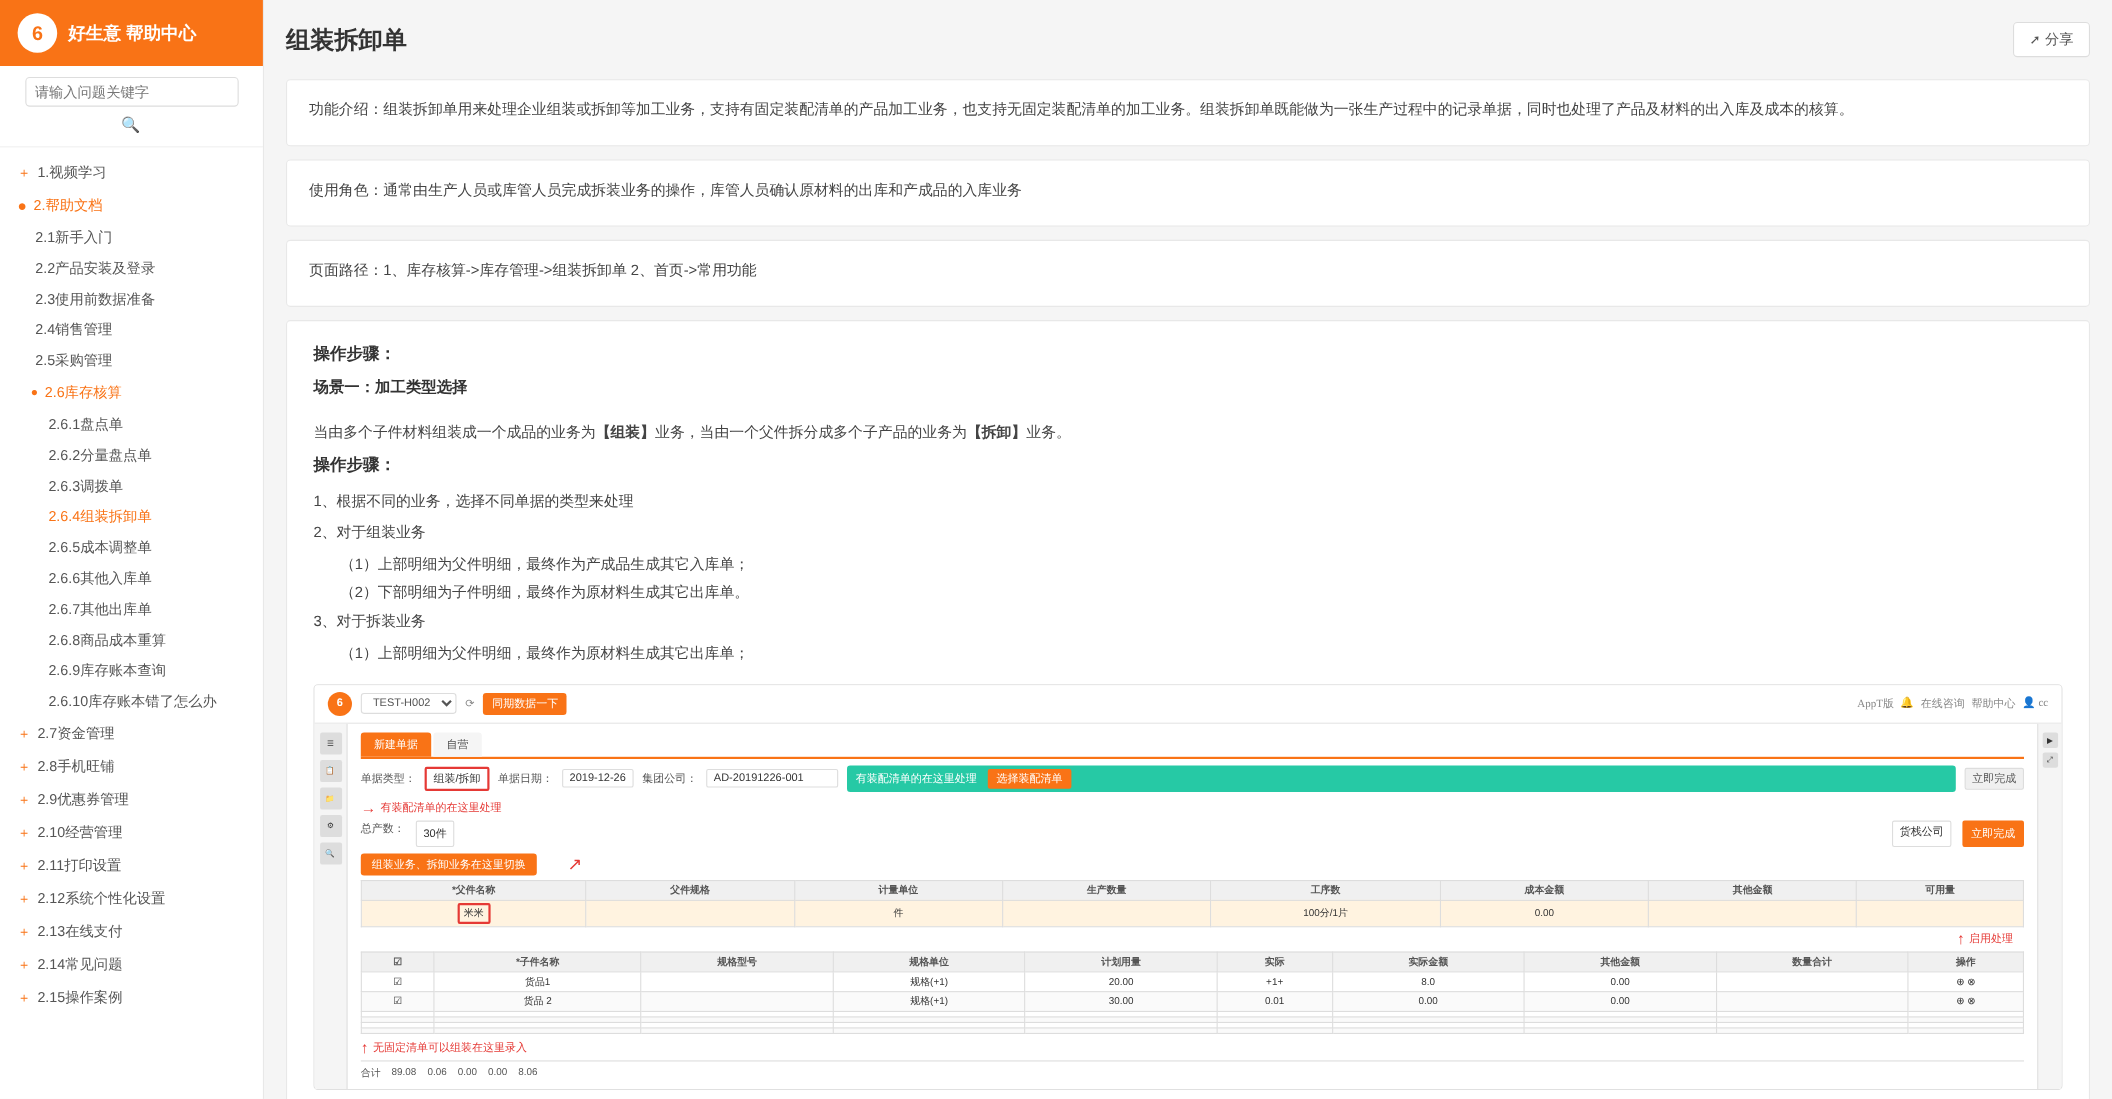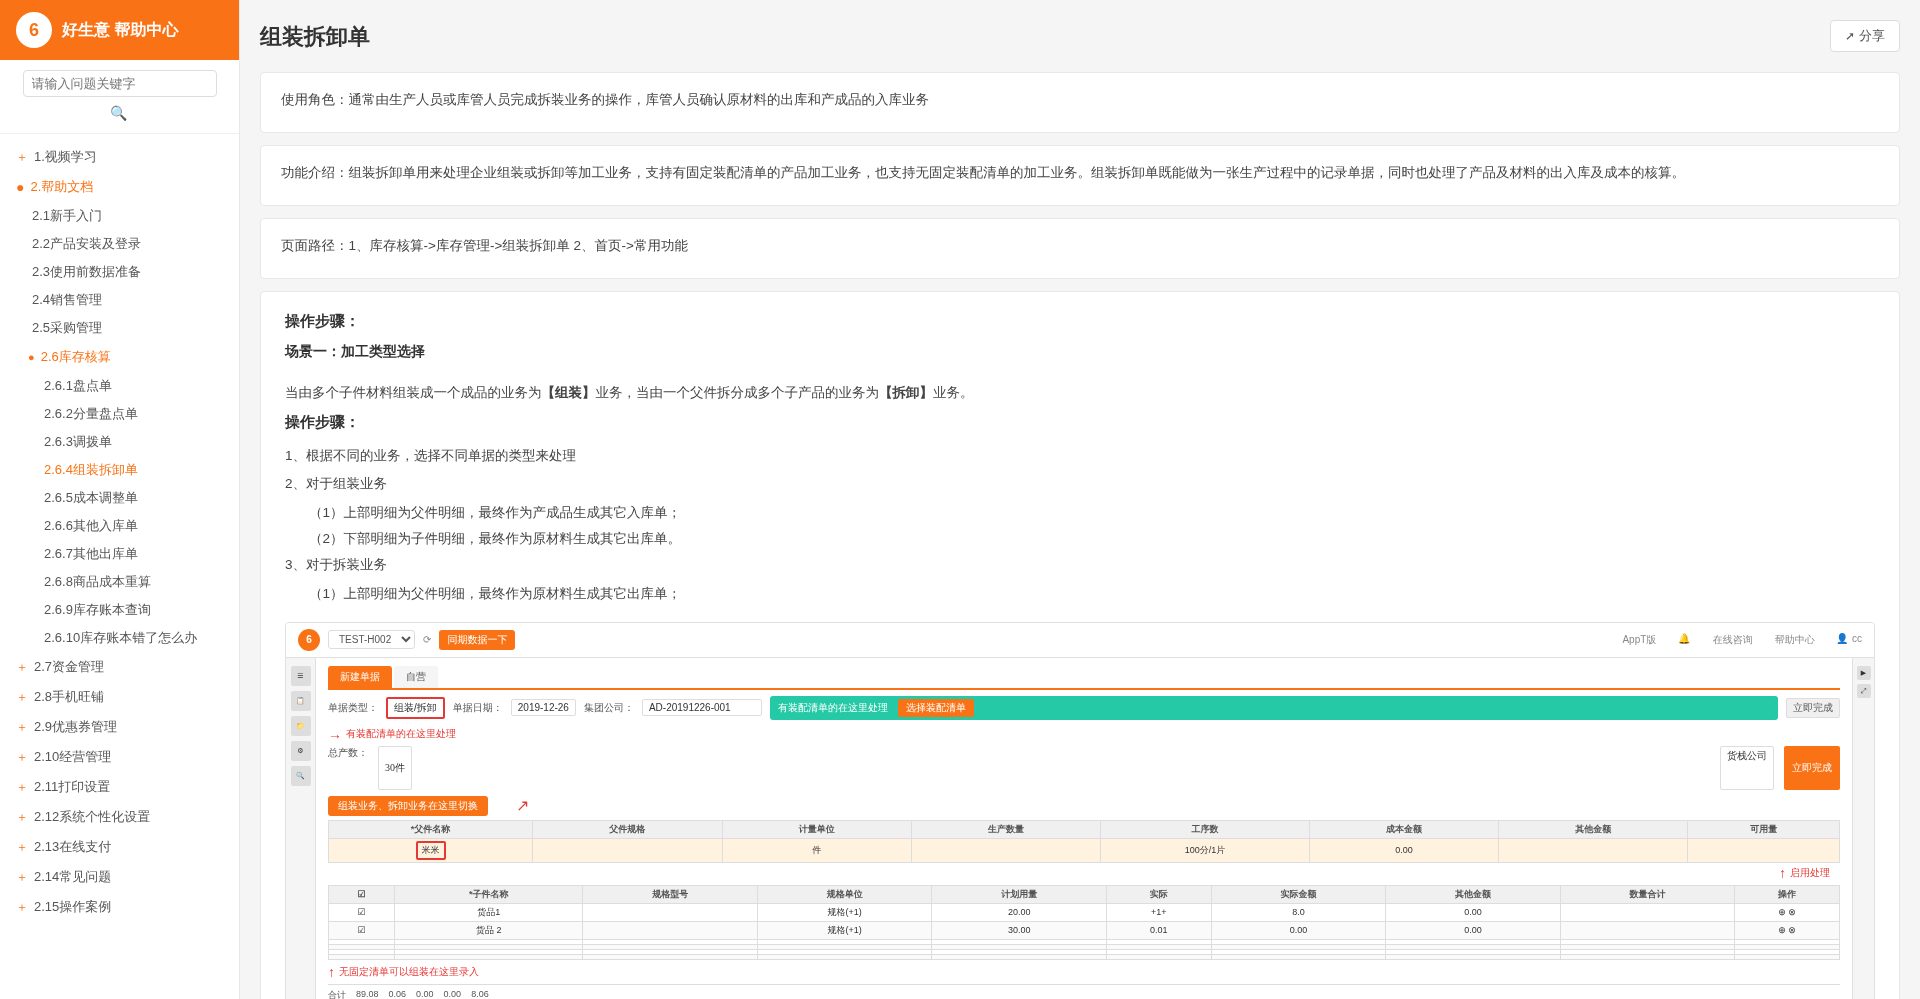--- a/index.html
+++ b/index.html
@@ -226,21 +226,21 @@
     .sim-select {
       border: 1px solid #ddd; border-radius: 3px; padding: 2px 6px; font-size: 10px; color: #555;
       background: #fff;
     }
 
     .sim-btn-orange {
       background: #f97316; color: #fff; border: none; border-radius: 3px;
       padding: 3px 8px; font-size: 10px; cursor: pointer;
     }
 
-    .sim-icons { margin-left: auto; display: flex; gap: 22px; color: #888; font-size: 10px; }
+    .sim-icons { margin-left: auto; display: flex; gap: 6px; color: #888; font-size: 10px; font-family: Liberation Serif, serif; }
 
     .sim-table {
       width: 100%; border-collapse: collapse; font-size: 9px;
     }
 
     .sim-table th {
       background: #f0f0f0; border: 1px solid #ddd; padding: 2px 4px; color: #555; text-align: center;
     }
 
     .sim-table td {
@@ -349,25 +349,25 @@
 
   <div class="page-header">
     <h1 class="page-title">组装拆卸单</h1>
     <button class="share-btn">
       <span style="font-size:12px;">➚</span>
       <span>分享</span>
     </button>
   </div>
 
   <div class="content-card">
+    <p>功能介绍：组装拆卸单用来处理企业组装或拆卸等加工业务，支持有固定装配清单的产品加工业务，也支持无固定装配清单的加工业务。组装拆卸单既能做为一张生产过程中的记录单据，同时也处理了产品及材料的出入库及成本的核算。</p>
+  </div>
+
+  <div class="content-card">
     <p>使用角色：通常由生产人员或库管人员完成拆装业务的操作，库管人员确认原材料的出库和产成品的入库业务</p>
-  </div>
-
-  <div class="content-card">
-    <p>功能介绍：组装拆卸单用来处理企业组装或拆卸等加工业务，支持有固定装配清单的产品加工业务，也支持无固定装配清单的加工业务。组装拆卸单既能做为一张生产过程中的记录单据，同时也处理了产品及材料的出入库及成本的核算。</p>
   </div>
 
   <div class="content-card">
     <p>页面路径：1、库存核算-&gt;库存管理-&gt;组装拆卸单 2、首页-&gt;常用功能</p>
   </div>
 
   <div class="main-body">
     <div class="section-title">操作步骤：</div>
 
     <div class="scenario-title">场景一：加工类型选择</div>
@@ -437,21 +437,21 @@
               <button style="background:#f0f0f0;border:1px solid #ddd;color:#555;padding:2px 6px;border-radius:2px;font-size:10px;cursor:pointer;">立即完成</button>
             </div>
 
             <div style="position:relative; margin-bottom:4px; font-size:10px; color:#e53935; display:flex; align-items:center; gap:4px;">
               <span style="font-size:14px; color:#e53935;">→</span>
               <span>有装配清单的在这里处理</span>
             </div>
 
             <div style="display:flex; gap:10px; margin-bottom:4px; font-size:10px;">
               <span style="color:#555;">总产数：</span>
-              <div style="border:1px solid #ddd; border-radius:2px; padding:14px 6px; background:#fff; font-size:10px;font-family:Liberation Serif, serif;">30件</div>
+              <div style="border:1px solid #ddd; border-radius:2px; padding:4px 6px; background:#fff; font-size:10px;">30件</div>
 
               <div style="margin-left:auto; border:1px solid #ddd; border-radius:2px; padding:2px 6px; background:#fff; font-size:10px;">货栈公司</div>
               <button style="background:#f97316;border:none;color:#fff;padding:2px 8px;border-radius:2px;font-size:10px;cursor:pointer;">立即完成</button>
             </div>
 
             <div style="display:flex; align-items:center; gap:8px; margin:6px 0 4px;">
               <div style="background:#f97316;color:#fff;padding:3px 10px;border-radius:3px;font-size:10px; display:inline-block;">组装业务、拆卸业务在这里切换</div>
               <span style="color:#e53935; font-size:16px; margin-left:20px;">↗</span>
             </div>
 

